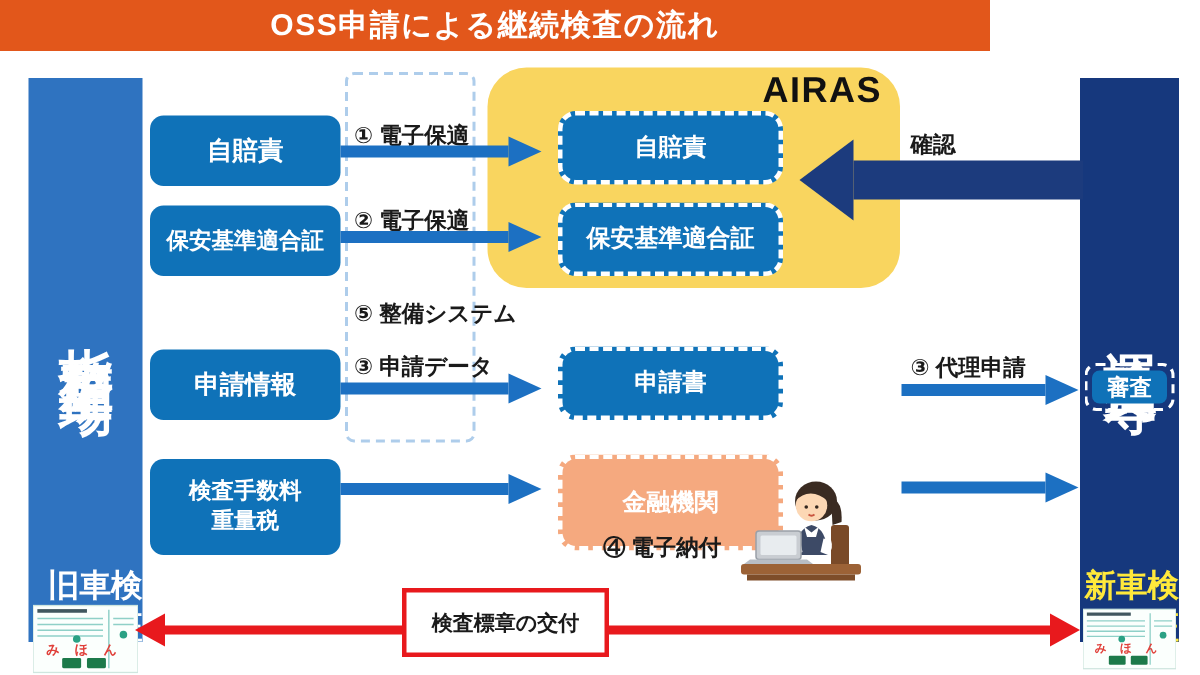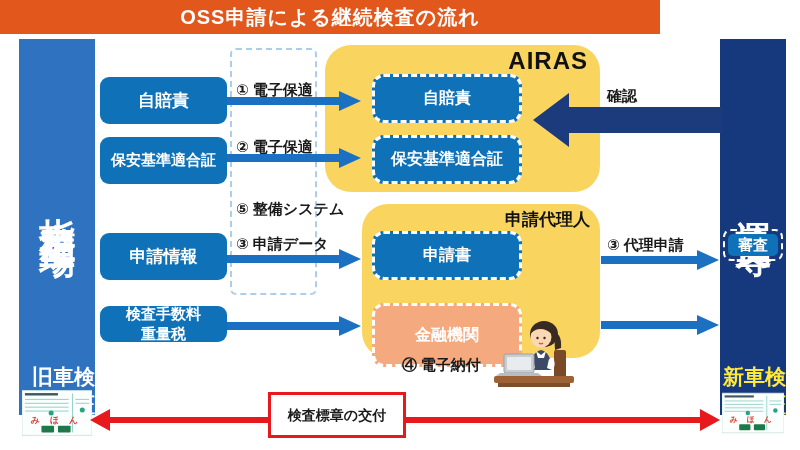--- a/index.html
+++ b/index.html
@@ -7,21 +7,21 @@
     position:relative;width:800px;height:450px;overflow:hidden;background:#ffffff;
     font-family:"Liberation Sans","DejaVu Sans",sans-serif;
   }
   
   .title-bar{
     position:absolute;left:0;top:0;width:660px;height:34px;
     background:var(--header_orange,#E2571B);
     color:#ffffff;font-size:20px;font-weight:bold;text-align:center;line-height:34px;letter-spacing:1px;
   }
   
-  .pillar{position:absolute;top:39px;height:376px;text-decoration:underline;}
+  .pillar{position:absolute;top:52px;height:376px;text-decoration:underline;}
   .pillar.left{left:19px;width:76px;background:var(--left_bar_blue,#2F73C0);}
   .pillar.right{left:720px;width:66px;background:var(--right_bar_navy,#16387D);}
   .vtext{
     position:absolute;top:20px;left:0;width:100%;height:290px;
     writing-mode:vertical-rl;text-orientation:upright;
     color:#ffffff;font-size:36px;font-weight:bold;letter-spacing:5px;
     display:flex;justify-content:center;margin:0 auto;text-align:center;
   }
   .vtext span{margin:0 auto;}
   .cert-label{
@@ -49,21 +49,21 @@
   }
   
   .src-box{
     position:absolute;left:100px;width:127px;box-sizing:border-box;
     background:var(--box_blue,#0F72B8);border-radius:9px;color:#ffffff;font-weight:bold;
     display:flex;flex-direction:column;align-items:center;justify-content:center;text-align:center;
   }
   .src-box.b1{top:77px;height:47px;font-size:17px;}
   .src-box.b2{top:137px;height:47px;font-size:15px;}
   .src-box.b3{top:233px;height:47px;font-size:17px;}
-  .src-box.b4{top:306px;height:36px;font-size:15px;line-height:20px;}
+  .src-box.b4{top:306px;height:64px;font-size:15px;line-height:20px;}
   
   .panel{position:absolute;background:var(--panel_yellow,#F9D55F);border-radius:26px;}
   .panel.airas{left:325px;top:45px;width:275px;height:147px;}
   .panel.agent{left:362px;top:204px;width:238px;height:154px;}
   .panel-title{position:absolute;right:12px;top:2px;color:#111111;font-weight:bold;}
   .panel.airas .panel-title{font-size:24px;letter-spacing:1px;}
   .panel.agent .panel-title{font-size:17px;top:4px;right:10px;}
   .inner-box{
     position:absolute;left:372px;width:150px;height:49px;box-sizing:border-box;
     background:var(--box_blue,#0F72B8);border:3px dashed #ffffff;border-radius:12px;
@@ -208,23 +208,20 @@
   <div class="panel airas">
     <div class="panel-title">AIRAS</div>
   </div>
   <div class="inner-box airas1">
       <span>自賠責</span>
     </div>
   <div class="inner-box airas2">
       <span>保安基準適合証</span>
     </div>
 
-  <div class="panel agent">
-    <div class="panel-title">申請代理人</div>
-  </div>
   <div class="inner-box app">
       <span>申請書</span>
     </div>
   <div class="inner-box bank">
       <span>金融機関</span>
     </div>
 
   <svg class="clerk" width="86" height="78" viewBox="0 0 86 78" xmlns="http://www.w3.org/2000/svg">
     <rect x="62" y="38" width="12" height="28" rx="2" fill="#7a4a28"></rect>
     <ellipse cx="52" cy="22" rx="14" ry="13" fill="#3a2b22"></ellipse>

